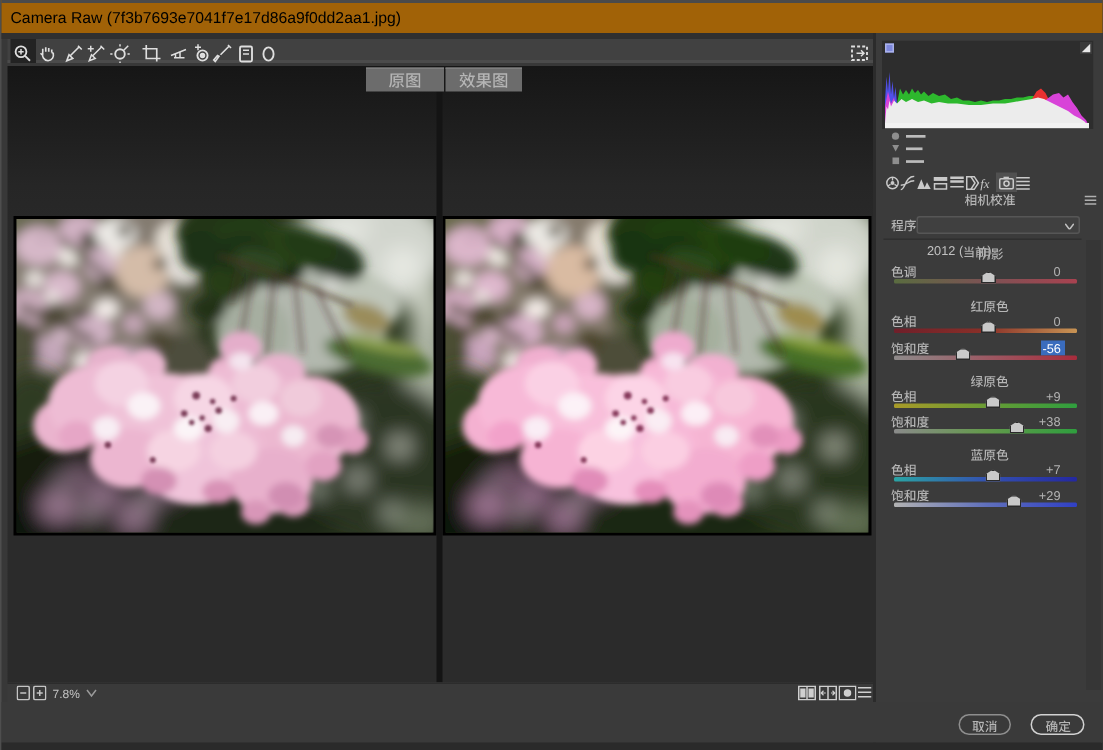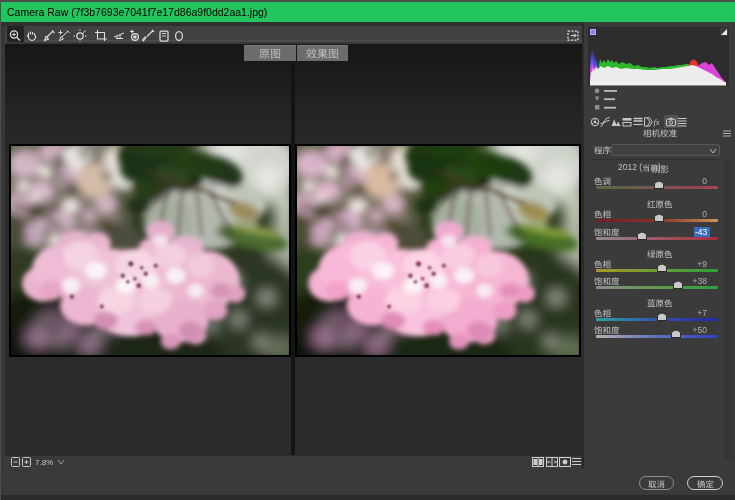--- a/index.html
+++ b/index.html
@@ -1,18 +1,18 @@
 <!DOCTYPE html>
 <html><head><meta charset="utf-8"><style>
 *{margin:0;padding:0;box-sizing:border-box}
 html,body{width:735px;height:500px;overflow:hidden;background:#383838}
 body{font-family:"Liberation Sans",sans-serif;position:relative}
 #win{position:absolute;left:0;top:0;width:735px;height:500px;background:#383838;border-left:1px solid #4e4e4e;border-right:1px solid #4e4e4e}
 .abs{position:absolute}
-#title{left:0;top:0;width:735px;height:22px;background:#22c55e;border-top:2px solid #4a4a4a;color:#000;font-size:10.5px;line-height:20px;padding-left:6px}
+#title{left:0;top:0;width:735px;height:22px;background:#a16207;border-top:2px solid #4a4a4a;color:#000;font-size:10.5px;line-height:20px;padding-left:6px}
 #tbar{left:4px;top:26px;width:577px;height:16px;background:#414141;border-bottom:2px solid #4b4b4b}
 #prev{left:4px;top:44px;width:577px;height:411px;background:linear-gradient(#161616 0px,#262626 80px,#2b2b2b 140px,#2b2b2b 100%)}
 #rpanel{left:583px;top:22px;width:152px;height:446px;background:#3b3b3b}
 .k{display:inline-block;vertical-align:middle;fill:#b5b5b5}
 #statw{left:4px;top:455px;width:577px;height:13px;background:#3a3a3a;border-top:1px solid #2c2c2c}
 #footer{left:0;top:468px;width:735px;height:27px;background:#3a3a3a}
 #bot{left:0;top:495px;width:735px;height:5px;background:#2a2a2a}
 .tab{position:absolute;background:#6c6c6c;border-top:1px solid #7e7e7e;text-align:center;line-height:0}
 .trk{position:absolute;width:122px;height:3px;border-radius:1px}
 .knob{position:absolute;width:10px;height:8px;background:#c9c9c9;border:1px solid #2a2a2a;clip-path:polygon(50% 0,100% 40%,100% 100%,0 100%,0 40%)}
@@ -430,21 +430,21 @@
   <div class="trk" style="left:595px;top:219px;background:linear-gradient(90deg,#701f2a,#8a3028,#c89454)"></div>
     <div class="knob" style="left:653px;top:214px"></div>
   <div class="lab" style="left:593px;top:228px">
       <svg class="k" width="25.5" height="8.5" viewBox="0 0 300 100">
         <use href="#g39281"></use>
         <use href="#g21644" x="100"></use>
         <use href="#g24230" x="200"></use>
       </svg>
     </div>
   <div class="abs" style="left:693px;top:227px;width:16px;height:10px;background:#3a6cbd">
-      <span style="font-size:8.5px;color:#fff;position:absolute;left:1px;top:0.5px;line-height:9px">-43</span>
+      <span style="font-size:8.5px;color:#fff;position:absolute;left:1px;top:0.5px;line-height:9px">-56</span>
     </div>
   <div class="trk" style="left:595px;top:237px;background:linear-gradient(90deg,#8e8a8a,#9c5a64,#a82c3c)"></div>
     <div class="knob" style="left:636px;top:232px"></div>
 
   <div class="hdr" style="left:583px;top:250px">
       <svg class="k" width="25.5" height="8.5" viewBox="0 0 300 100">
         <use href="#g32511"></use>
         <use href="#g21407" x="100"></use>
         <use href="#g33394" x="200"></use>
       </svg>
@@ -485,21 +485,21 @@
   <div class="val" style="left:676px;top:309px">+7</div>
   <div class="trk" style="left:595px;top:318px;background:linear-gradient(90deg,#2aa4a4,#3452b0,#2428a0)"></div>
     <div class="knob" style="left:656px;top:313px"></div>
   <div class="lab" style="left:593px;top:326px">
       <svg class="k" width="25.5" height="8.5" viewBox="0 0 300 100">
         <use href="#g39281"></use>
         <use href="#g21644" x="100"></use>
         <use href="#g24230" x="200"></use>
       </svg>
     </div>
-  <div class="val" style="left:676px;top:326px">+50</div>
+  <div class="val" style="left:676px;top:326px">+29</div>
   <div class="trk" style="left:595px;top:335px;background:linear-gradient(90deg,#b2b2b2,#6070bc,#3040c4)"></div>
     <div class="knob" style="left:670px;top:330px"></div>
 
   <div class="abs" id="statw"></div>
   <svg class="abs" style="left:10px;top:457px" width="20" height="10" viewBox="0 0 20 10" fill="none" stroke="#c4c4c4">
     <rect x="0.5" y="0.5" width="8" height="9" rx="1"></rect>
       <path d="M2.5,5 h4"></path>
     <rect x="11.5" y="0.5" width="8" height="9" rx="1"></rect>
       <path d="M13.5,5 h4 M15.5,3 v4"></path>
   </svg>

